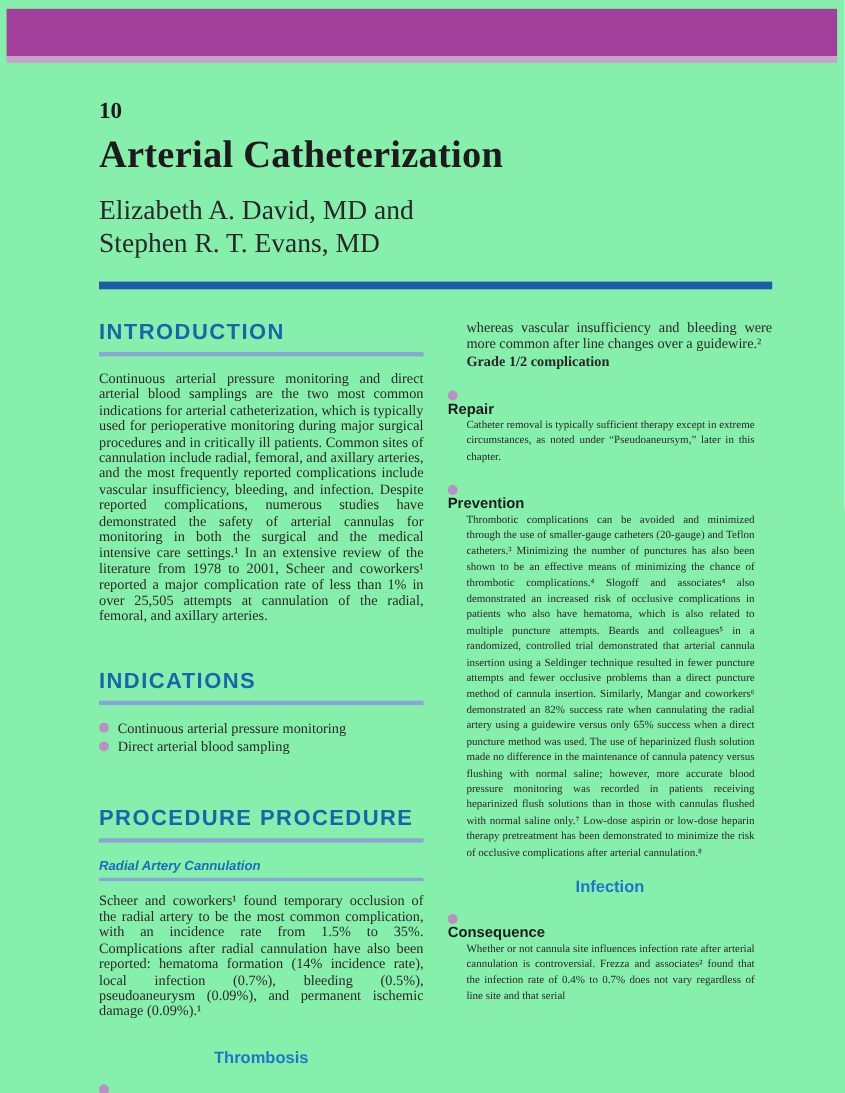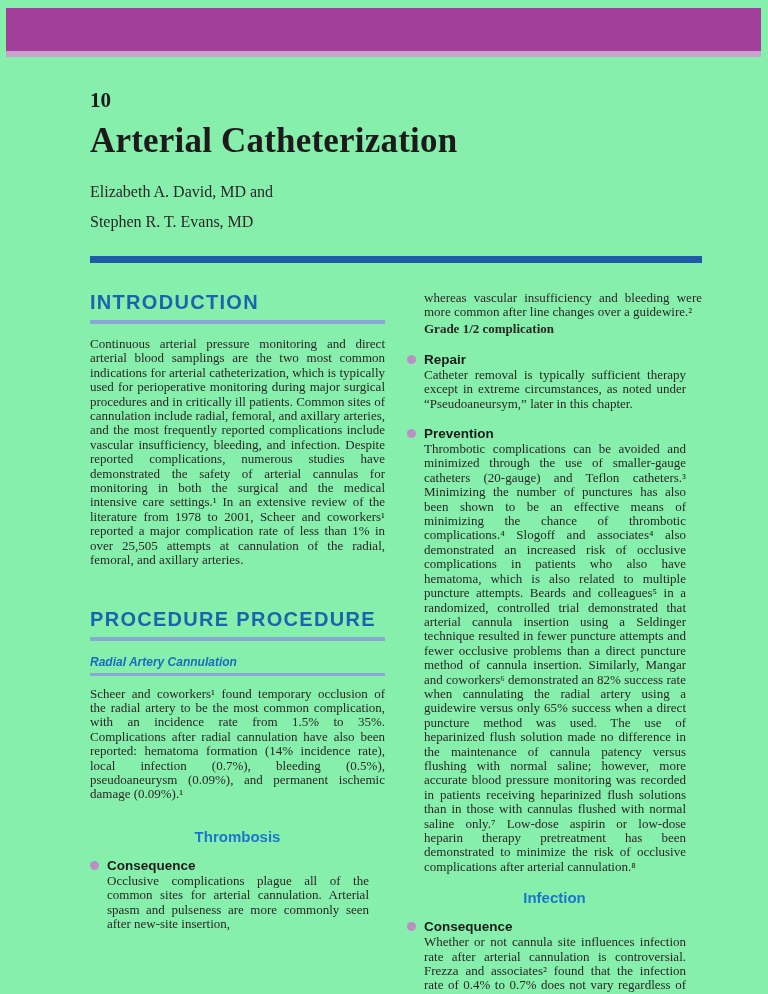--- a/index.html
+++ b/index.html
@@ -37,21 +37,21 @@
   }
   .chapter-title {
     margin-top: 8px;
     font-size: 35px;
     font-weight: bold;
     color: #1e1a1b;
     letter-spacing: 0.2px;
   }
   .authors {
     margin-top: 16px;
-    font-size: 16px;
+    font-size: 25px;
     line-height: 30px;
     color: #2b2627;
   }
   .title-rule {
     margin-top: 19px;
     height: 7px;
     background: #1e5ca8;
   }
   .columns {
     display: flex;
@@ -112,31 +112,32 @@
     font-size: 15px;
     font-weight: bold;
     color: #1c76ca;
     margin: 26px 0 13px 0;
     text-align: center;
   }
   .bullet-block { margin-bottom: 15px; }
   .bullet-label-row {
     display: flex;
     align-items: flex-start;
+    flex-direction: column;
   }
   .bullet-label {
     font-family: "Liberation Sans", sans-serif;
     font-size: 13.5px;
     font-weight: bold;
     line-height: 15px;
     color: #1c1c1c;
   }
   .bullet-body {
     margin: 1px 16px 0 17px;
-    font-size: 13px;
+    font-size: 10px;
     line-height: 14.4px;
     text-align: justify;
   }
   .indented { margin-left: 17px; }
   .grade-line {
     font-size: 13px;
     font-weight: bold;
     line-height: 15px;
     margin: 1px 0 16px 17px;
   }
@@ -163,20 +164,34 @@
     <div class="columns">
 
       <div class="col">
 
         <div class="sect-intro">
           <div class="section-heading">INTRODUCTION</div>
           <div class="heading-rule"></div>
           <p class="body-text">Continuous arterial pressure monitoring and direct arterial blood samplings are the two most common indications for arterial catheterization, which is typically used for perioperative monitoring during major surgical procedures and in critically ill patients. Common sites of cannulation include radial, femoral, and axillary arteries, and the most frequently reported complications include vascular insufficiency, bleeding, and infection. Despite reported complications, numerous studies have demonstrated the safety of arterial cannulas for monitoring in both the surgical and the medical intensive care settings.¹ In an extensive review of the literature from 1978 to 2001, Scheer and coworkers¹ reported a major complication rate of less than 1% in over 25,505 attempts at cannulation of the radial, femoral, and axillary arteries.</p>
         </div>
 
+        <div class="sect-indications">
+          <div class="section-heading">INDICATIONS</div>
+          <div class="heading-rule"></div>
+          <ul class="bullet-list">
+            <li class="bullet-item">
+              <span class="dot"></span>
+              <span>Continuous arterial pressure monitoring</span>
+            </li>
+            <li class="bullet-item">
+              <span class="dot"></span>
+              <span>Direct arterial blood sampling</span>
+            </li>
+          </ul>
+        </div>
 
         <div>
           <div class="section-heading">PROCEDURE PROCEDURE</div>
           <div class="heading-rule"></div>
           <div class="subsection-heading">Radial Artery Cannulation</div>
           <div class="subsection-rule"></div>
           <p class="body-text">Scheer and coworkers¹ found temporary occlusion of the radial artery to be the most common complication, with an incidence rate from 1.5% to 35%. Complications after radial cannulation have also been reported: hematoma formation (14% incidence rate), local infection (0.7%), bleeding (0.5%), pseudoaneurysm (0.09%), and permanent ischemic damage (0.09%).¹</p>
         </div>
 
         <div>

